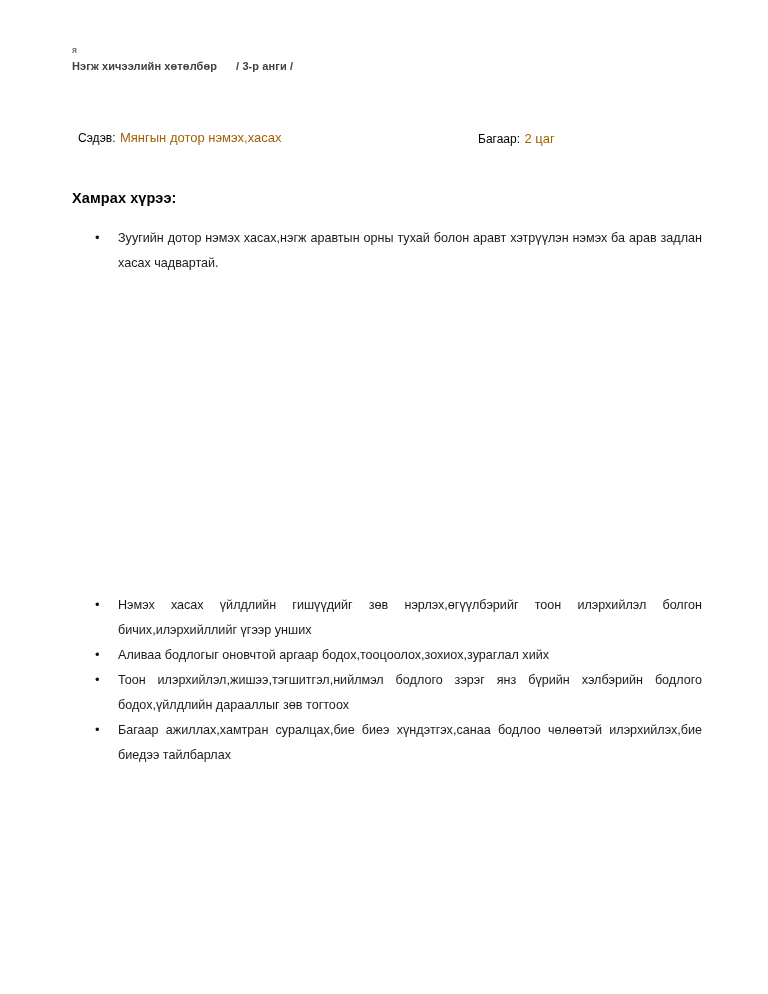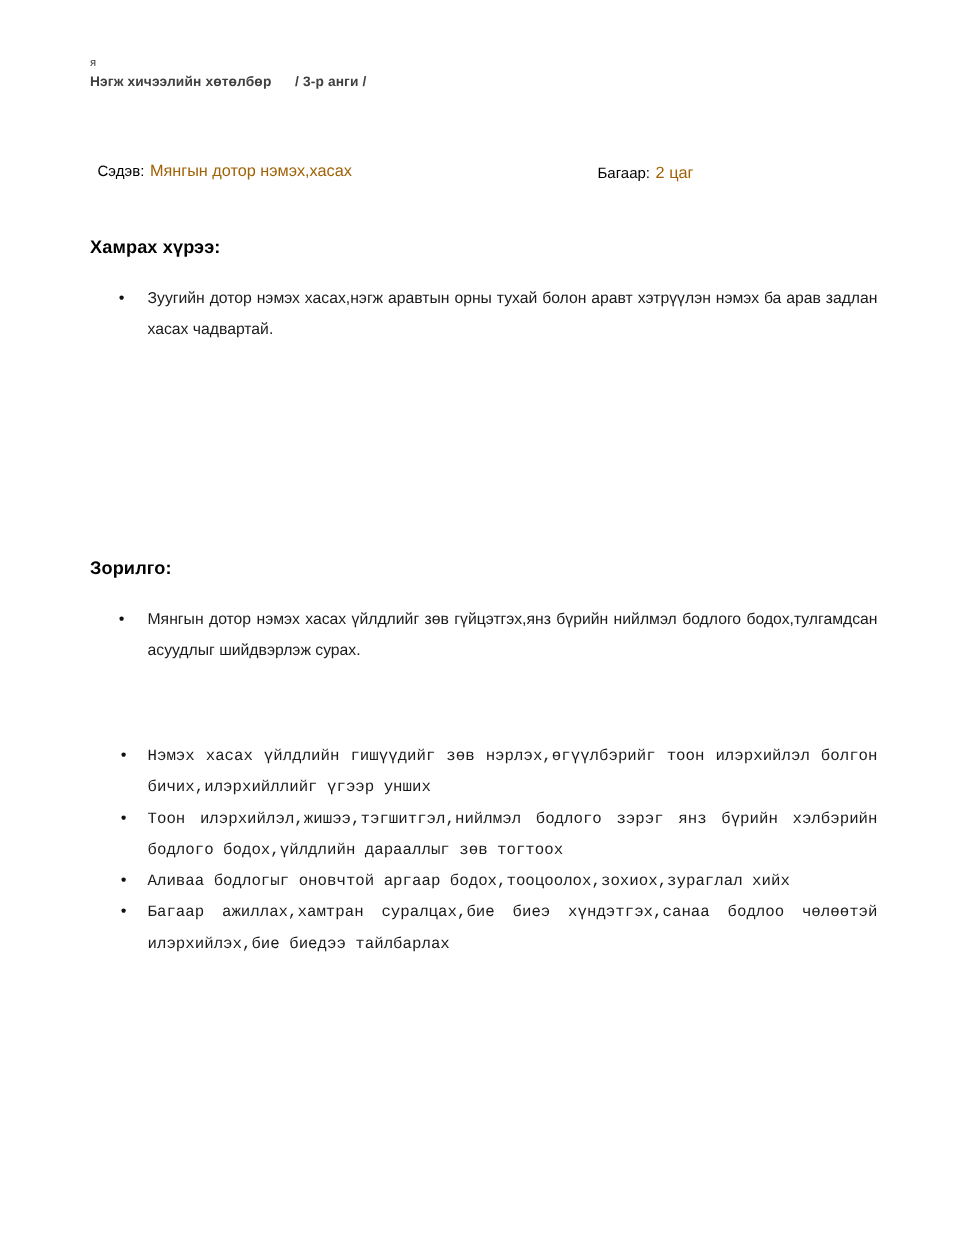--- a/index.html
+++ b/index.html
@@ -119,21 +119,21 @@
   .sec-hamrah   { top: 190px; }
   .sec-hamrah   ul { margin-top: 20px; }
 
   .sec-heregtsee { top: 317px; }
   .sec-heregtsee ul { margin-top: 20px; }
 
   .sec-zorilgo  { top: 447px; }
   .sec-zorilgo  ul { margin-top: 20px; }
 
   .sec-zorilt   { top: 573px; }
-  .sec-zorilt   ul { margin-top: 20px; font-family: Liberation Mono, monospace; }
+  .sec-zorilt   ul { margin-top: 20px; }
   .sec-zorilt   ul > li { margin-bottom: 0px; }
 </style>
 </head>
 <body>
 
 <div class="page">
 
   <div class="corner-mark">я</div>
 
   <div class="doc-title">Нэгж хичээлийн хөтөлбөр      / 3-р анги /</div>
@@ -150,29 +150,23 @@
   </div>
 
   <section class="section sec-hamrah">
     <h2 class="section-heading">Хамрах хүрээ:</h2>
     <ul class="bullets">
       <li>Зуугийн дотор нэмэх хасах,нэгж аравтын орны тухай болон аравт хэтрүүлэн нэмэх ба арав задлан хасах чадвартай.</li>
     </ul>
   </section>
 
 
-  <section class="section sec-zorilgo">
-    <h2 class="section-heading">Зорилго:</h2>
-    <ul class="bullets">
-      <li>Мянгын дотор нэмэх хасах үйлдлийг зөв гүйцэтгэх,янз бүрийн нийлмэл бодлого бодох,тулгамдсан асуудлыг шийдвэрлэж сурах.</li>
-    </ul>
-  </section>
 
   <section class="section sec-zorilt">
     <ul class="bullets">
       <li>Нэмэх хасах үйлдлийн гишүүдийг зөв нэрлэх,өгүүлбэрийг тоон илэрхийлэл болгон бичих,илэрхийллийг үгээр унших</li>
+      <li>Аливаа бодлогыг оновчтой аргаар бодох,тооцоолох,зохиох,зураглал хийх</li>
       <li>Тоон илэрхийлэл,жишээ,тэгшитгэл,нийлмэл бодлого зэрэг янз бүрийн хэлбэрийн бодлого бодох,үйлдлийн дарааллыг зөв тогтоох</li>
-      <li>Аливаа бодлогыг оновчтой аргаар бодох,тооцоолох,зохиох,зураглал хийх</li>
       <li>Багаар ажиллах,хамтран суралцах,бие биеэ хүндэтгэх,санаа бодлоо чөлөөтэй илэрхийлэх,бие биедээ тайлбарлах</li>
     </ul>
   </section>
 
 </div>
 
 </body></html>

